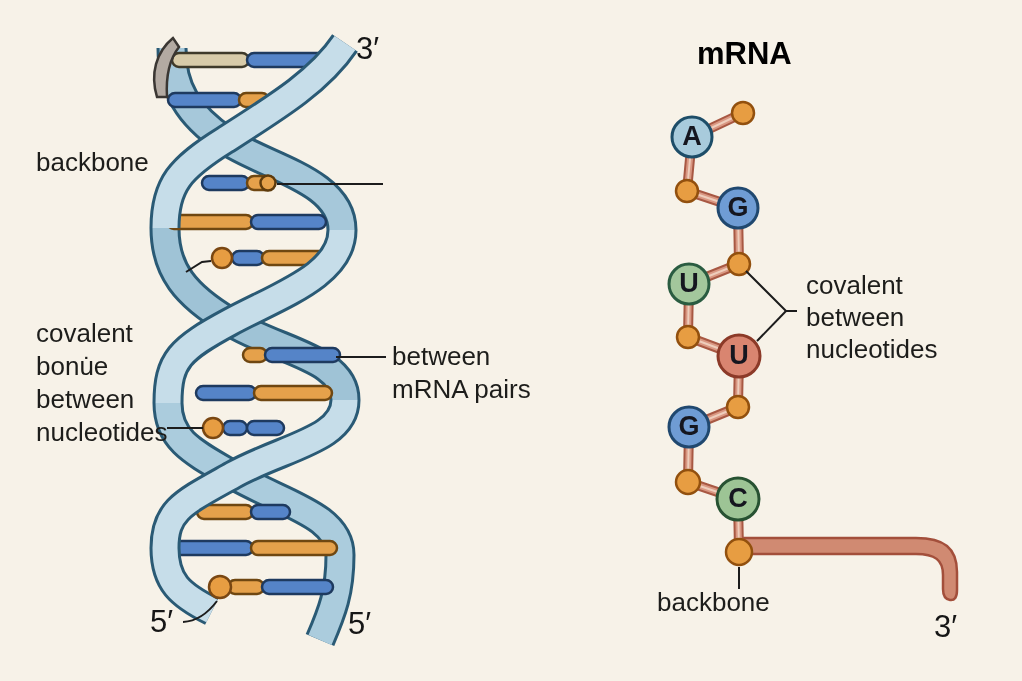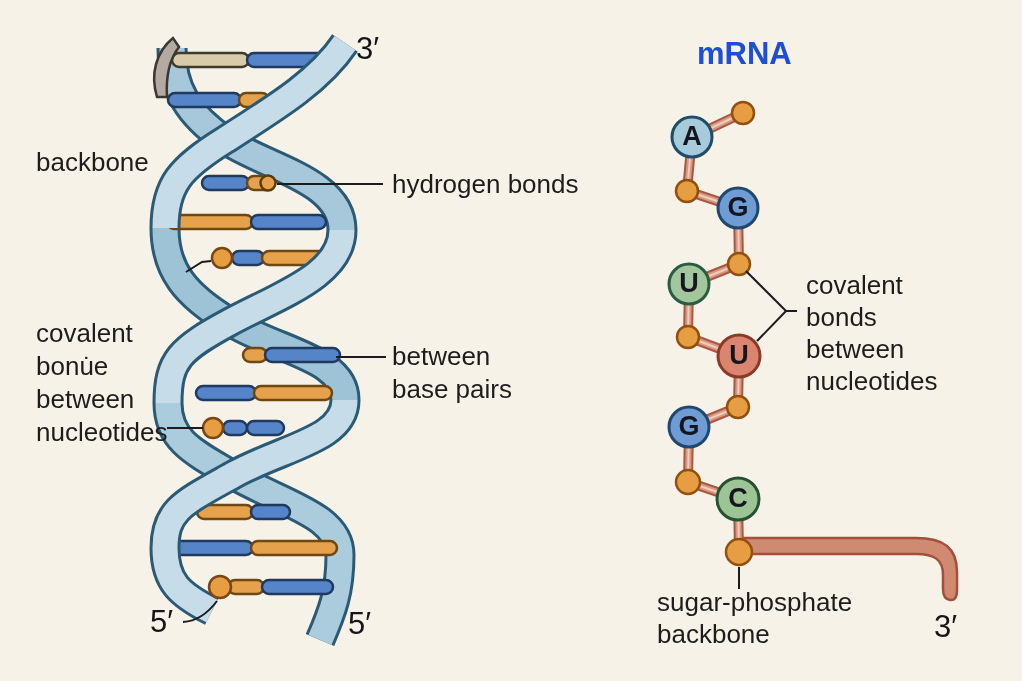--- a/index.html
+++ b/index.html
@@ -23,21 +23,21 @@
   .prime{
     position:absolute;
     font-size:31px;line-height:31px;
     color:#161616;
     white-space:nowrap;
   }
   .mrna-title{
     position:absolute;
     font-size:31px;line-height:31px;
     font-weight:bold;
-    color:#1d4ed8;
+    color:#000000;
     white-space:nowrap;
   }
   .base-letter{
     position:absolute;
     transform:translate(-50%,-52%);
     font-size:27px;
     font-weight:bold;
     color:#15161f;
   }
 </style>
@@ -162,48 +162,45 @@
   </div>
 
   <div class="label" style="left:36px;top:317px">
     <div>covalent</div>
     <div>bonu̇e</div>
     <div>between</div>
     <div>nucleotides</div>
   </div>
 
   <div class="label" style="left:392px;top:168px">
-    <div>hydrogen bonds</div>
   </div>
 
   <div class="label" style="left:392px;top:340px">
     <div>between</div>
-    <div>base pairs</div>
+    <div>mRNA pairs</div>
   </div>
 
   <div class="prime" style="left:356px;top:33px">3′</div>
   <div class="prime" style="left:150px;top:606px">5′</div>
   <div class="prime" style="left:348px;top:608px">5′</div>
 
   <div class="mrna-title" style="left:697px;top:38px">mRNA</div>
 
   <div class="base-letter" style="left:692px;top:137px">A</div>
   <div class="base-letter" style="left:738px;top:208px">G</div>
   <div class="base-letter" style="left:689px;top:284px">U</div>
   <div class="base-letter" style="left:739px;top:356px">U</div>
   <div class="base-letter" style="left:689px;top:427px">G</div>
   <div class="base-letter" style="left:738px;top:499px">C</div>
 
   <div class="label tight" style="left:806px;top:269px">
     <div>covalent</div>
-    <div>bonds</div>
     <div>between</div>
     <div>nucleotides</div>
   </div>
 
   <div class="label tight" style="left:657px;top:586px">
-    <div>sugar-phosphate</div>
     <div>backbone</div>
   </div>
 
   <div class="prime" style="left:934px;top:611px">3′</div>
 
 </div>
 
 </body></html>

